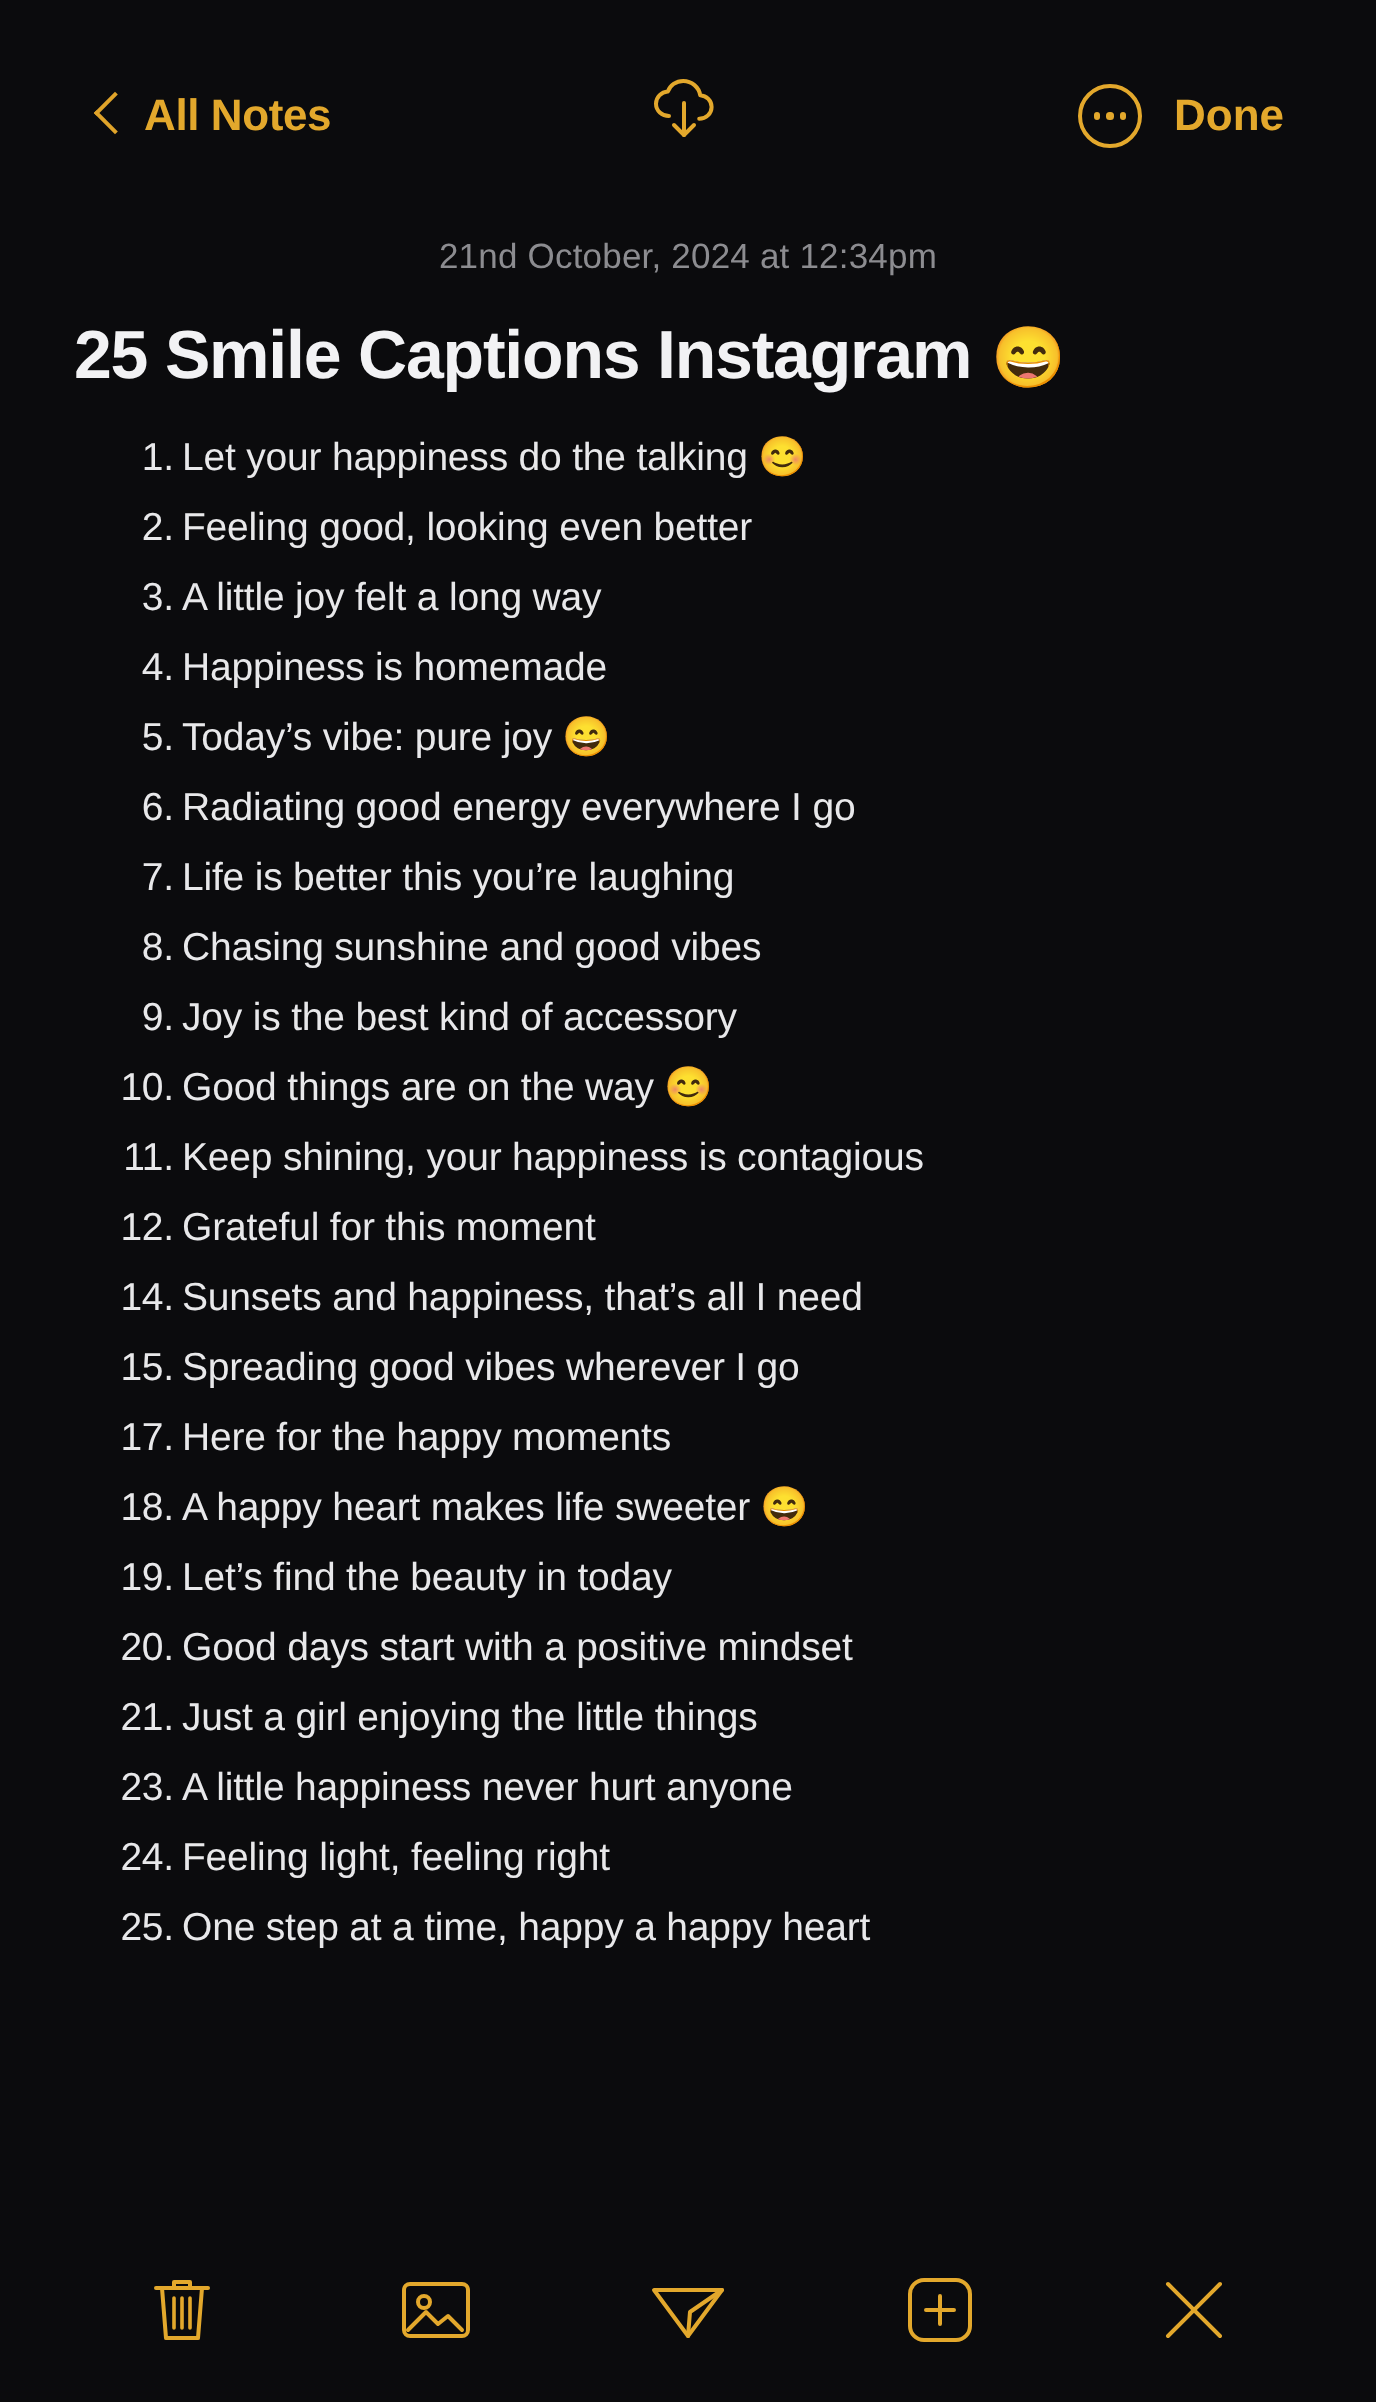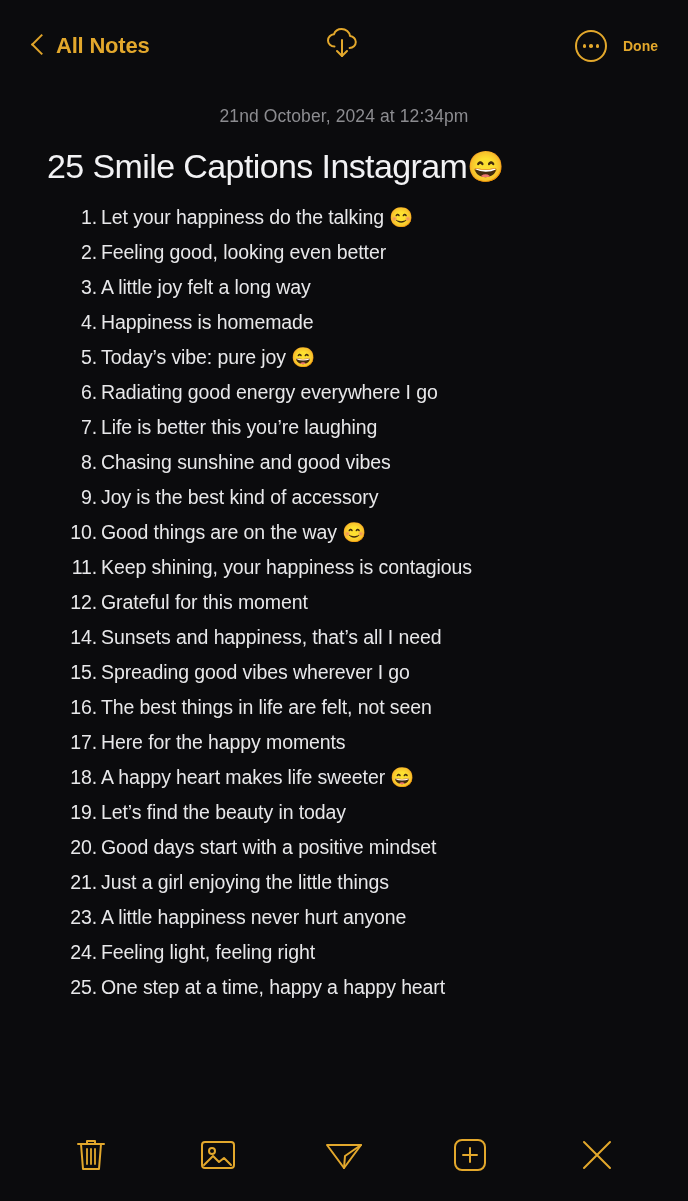--- a/index.html
+++ b/index.html
@@ -14,22 +14,23 @@
     display: flex;
     flex-direction: column;
   }
 
   
   .topbar {
     height: 92px;
     flex: 0 0 92px;
     display: flex;
     align-items: center;
-    padding: 0 30px;
+    padding: 0 46px;
     position: relative;
+    margin-top: 12px;
   }
   .back-group {
     display: flex;
     align-items: center;
     gap: 10px;
     cursor: pointer;
   }
   .chev {
     width: 16px;
     height: 26px;
@@ -78,46 +79,47 @@
   }
   .ellipsis-btn i {
     width: 3.5px;
     height: 3.5px;
     border-radius: 50%;
     background: #e3a82c;
     display: block;
   }
   .done-label {
     color: #e3a82c;
-    font-size: 14px;
+    font-size: 22px;
     font-weight: bold;
   }
 
   
   .note {
     flex: 1 1 auto;
-    padding: 0 31px;
+    padding: 0 21px;
     overflow: hidden;
   }
   .timestamp {
     text-align: center;
     color: #8c8c90;
     font-size: 17.5px;
     margin-top: 14px;
     margin-bottom: 20px;
     letter-spacing: 0.1px;
   }
   .note-title {
     color: #f2f2f4;
     font-size: 34px;
-    font-weight: normal;
+    font-weight: bold;
     letter-spacing: -0.6px;
     margin: 0 0 14px 16px;
     display: flex;
     align-items: center;
+    gap: 10px;
   }
   .note-title .emoji { font-size: 30px; }
 
   ol.captions {
     list-style: none;
     margin: 0 0 0 12px;
     padding: 0;
   }
   ol.captions li {
     display: flex;
@@ -243,24 +245,20 @@
       </li>
       <li>
         <span class="num">14.</span>
         <span class="txt">Sunsets and happiness, that’s all I need</span>
       </li>
       <li>
         <span class="num">15.</span>
         <span class="txt">Spreading good vibes wherever I go</span>
       </li>
       <li>
-        <span class="num">16.</span>
-        <span class="txt">The best things in life are felt, not seen</span>
-      </li>
-      <li>
         <span class="num">17.</span>
         <span class="txt">Here for the happy moments</span>
       </li>
       <li>
         <span class="num">18.</span>
         <span class="txt">A happy heart makes life sweeter 😄</span>
       </li>
       <li>
         <span class="num">19.</span>
         <span class="txt">Let’s find the beauty in today</span>

